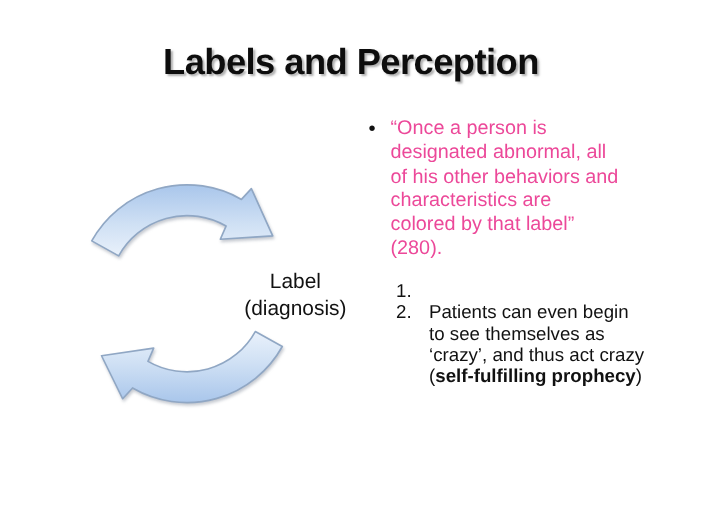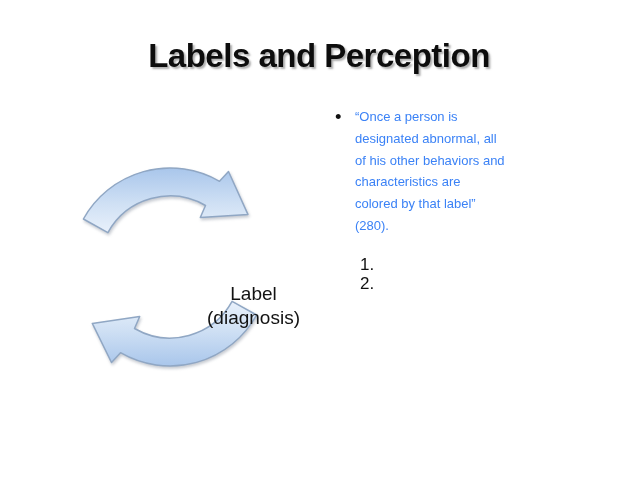--- a/index.html
+++ b/index.html
@@ -15,28 +15,28 @@
   .diagram-svg{position:absolute;left:10px;top:150px;}
   .arrow{
     stroke:#90A7C4;stroke-width:1.5;stroke-linejoin:round;
     filter:drop-shadow(1px 2px 1.5px rgba(90,100,120,0.35));
   }
   .cycle-label{
     position:absolute;text-align:center;font-size:19px;line-height:24px;
     white-space:pre-line;color:#121212;
   }
   .lbl-left{left:20px;top:230px;width:130px;}
-  .lbl-right{left:191px;top:245px;width:125px;margin-top:37px;}
+  .lbl-right{left:206px;top:245px;width:125px;}
   .content{position:absolute;left:330px;top:106px;width:306px;}
   .quote-row{display:flex;}
   .bullet{
     flex:none;width:20px;padding-left:5px;font-size:18.5px;line-height:21.8px;color:#111;
   }
   .quote-text{
-    font-size:13px;line-height:21.8px;white-space:pre-line;width:280px;color:#3b82f6;
+    font-size:18px;line-height:21.8px;white-space:pre-line;width:280px;color:#ec4899;
   }
   .nlist{margin-top:18px;}
   .nitem{display:flex;margin-left:30px;}
   .nnum{flex:none;width:30px;font-size:17px;line-height:19.4px;color:#111;}
   .ntext{font-size:17px;line-height:19.4px;white-space:pre-line;width:246px;color:#111;}
   .ntext b{font-weight:bold;}
 </style>
 </head>
 <body>
 
@@ -74,17 +74,21 @@
 colored by that label”
 (280).</div>
     </div>
 
     <div class="nlist">
       <div class="nitem">
         <div class="nnum">1.</div>
       </div>
       <div class="nitem">
         <div class="nnum">2.</div>
+        <div class="ntext"><span>Patients can even begin
+to see themselves as
+‘crazy’, and thus act crazy
+(</span><b>self-fulfilling prophecy</b><span>)</span></div>
       </div>
     </div>
   </div>
 
 </div>
 
 </body></html>

